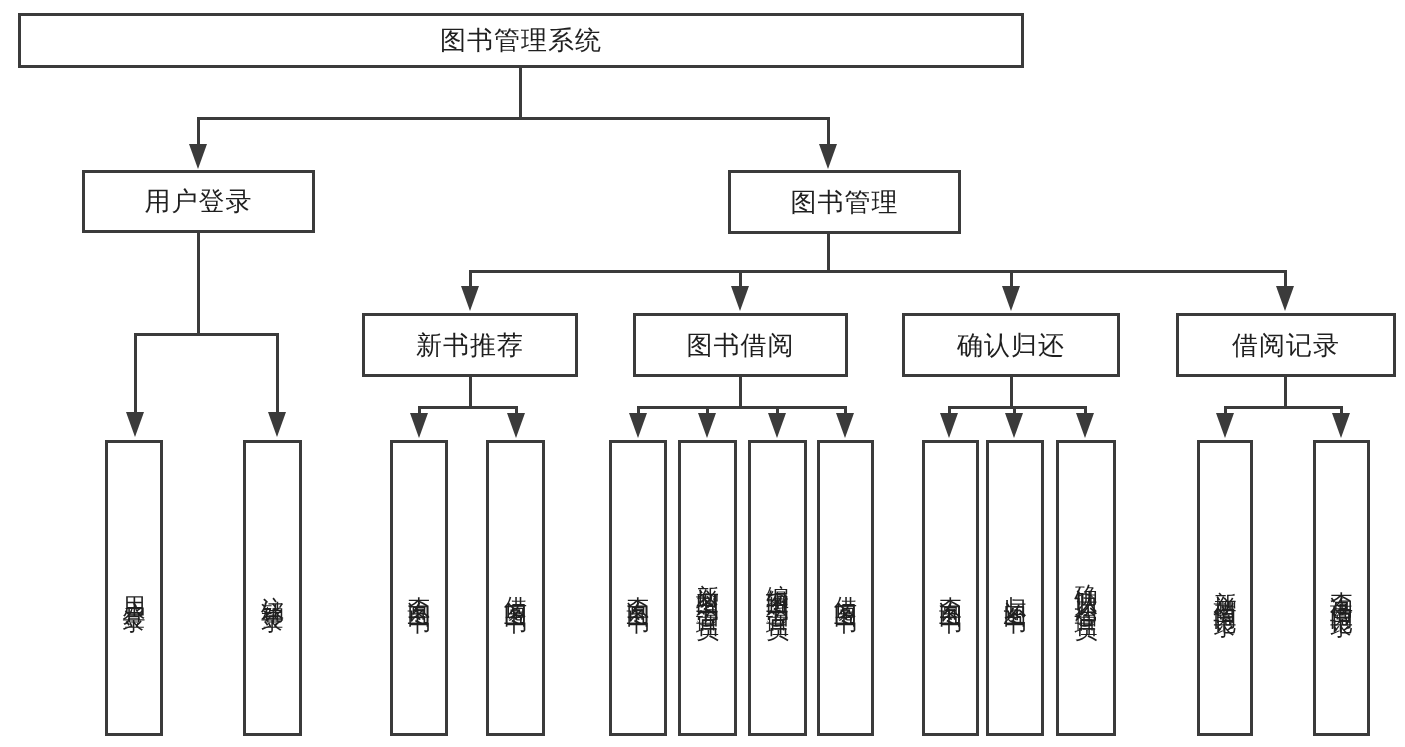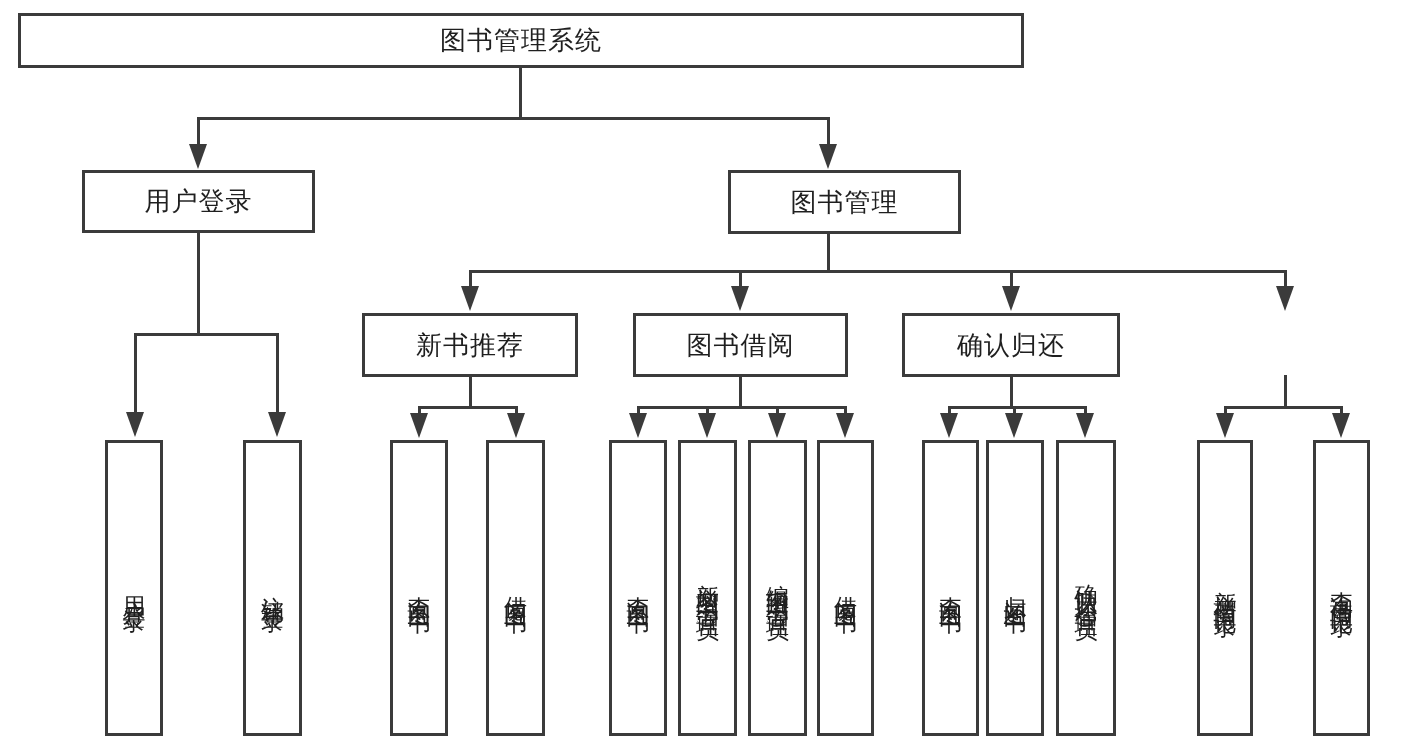--- a/index.html
+++ b/index.html
@@ -111,20 +111,23 @@
 
   <div class="box" style="left:362px; top:313px; width:216px; height:64px;">
     <span>新书推荐</span>
   </div>
   <div class="box" style="left:633px; top:313px; width:215px; height:64px;">
     <span>图书借阅</span>
   </div>
   <div class="box" style="left:902px; top:313px; width:218px; height:64px;">
     <span>确认归还</span>
   </div>
+  <div class="box" style="left:1176px; top:313px; width:220px; height:64px;">
+    <span>借阅记录</span>
+  </div>
 
   <div class="vl" style="left:469px; top:375px; height:33px;"></div>
   <div class="hl" style="left:418px; top:406px; width:100px;"></div>
   <div class="vl" style="left:418px; top:406px; height:9px;"></div>
   <div class="arrow-down" style="left:410px; top:413px;"></div>
   <div class="vl" style="left:515px; top:406px; height:9px;"></div>
   <div class="arrow-down" style="left:507px; top:413px;"></div>
 
   <div class="vl" style="left:739px; top:375px; height:33px;"></div>
   <div class="hl" style="left:637px; top:406px; width:210px;"></div>

